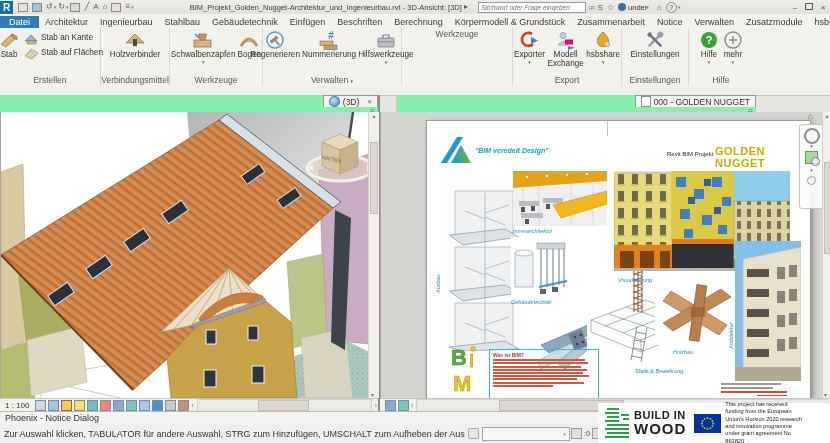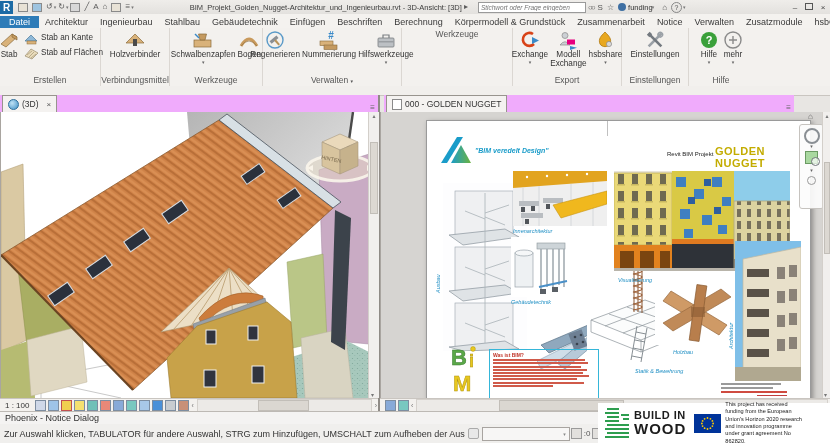--- a/index.html
+++ b/index.html
@@ -33,23 +33,23 @@
   .btn-large .lab{font-size:8.2px;line-height:8.5px;text-align:center;color:#333;margin-top:1px;white-space:normal;}
   .caret{font-size:5px;color:#666;line-height:4px;}
   .stackcol{display:flex;flex-direction:column;justify-content:flex-start;margin-left:3px;}
   .btn-small{display:flex;align-items:center;height:15px;}
   .btn-small .lab{font-size:8.2px;color:#333;margin-left:2px;white-space:nowrap;}
   .icon20{width:22px;height:20px;}
   .icon14{width:15px;height:14px;}
   
   .optionsbar{position:absolute;left:0;top:86px;width:830px;height:9px;background:#f1efec;border-bottom:1px solid #c9c5c0;}
   
-  .vtabs{position:absolute;top:95px;height:17px;background:#f0abfc;border-bottom:1px solid #9a9792;display:flex;align-items:flex-end;}
+  .vtabs{position:absolute;top:95px;height:17px;background:#86efac;border-bottom:1px solid #9a9792;display:flex;align-items:flex-end;flex-direction:column;}
   .vtabs.l{left:0;width:378px;}
-  .vtabs.r{left:384px;width:410px;text-align:center;}
+  .vtabs.r{left:396px;width:360px;text-align:center;}
   .vtab{height:16px;display:flex;align-items:center;padding:0 5px;font-size:8.5px;background:#f4f2f0;border:1px solid #98948e;border-bottom:none;color:#333;white-space:nowrap;margin-left:2px;}
   .vtab .close{margin-left:8px;color:#555;font-size:8px;}
   .globe{width:9px;height:9px;border-radius:50%;background:radial-gradient(circle at 35% 35%,#bfe2f5,#3f8fc5);margin-right:3px;border:0.5px solid #2d6f9b;}
   .sheeticon{width:8px;height:9px;background:#fff;border:1px solid #8a8a8a;margin-right:3px;}
   .strip-end{margin-left:auto;margin-right:3px;font-size:8px;color:#666;}
   
   .vp{position:absolute;top:112px;height:286px;overflow:hidden;border-left:1px solid #a9a5a0;}
   .vp.l{left:0;width:378px;background:#fff;}
   .vp.r{left:380px;width:450px;background:#d6d4d1;}
   .splitter{position:absolute;left:378px;top:95px;width:2px;height:316px;background:#8f8b86;}
@@ -118,21 +118,21 @@
     <span class="qshape"></span>
     <span class="qi">≡</span>
     <span class="qcaret">▾</span>
     <span class="wtitle">BIM_Projekt_Golden_Nugget-Architektur_und_Ingenieurbau.rvt - 3D-Ansicht: [3D]</span>
     <span class="qi">▸</span>
     <input class="searchbox" placeholder="Stichwort oder Frage eingeben" style="">
     <span class="tbi" style="letter-spacing:-2px;">○○</span>
     <span class="tbi">S</span>
     <span class="tbi">☆</span>
     <span class="avatar"></span>
-    <span class="uname">funding</span>
+    <span class="uname">under</span>
     <span class="qcaret">▾</span>
     <span class="tbi" style="margin-left:8px;">⌂</span>
     <span class="tbi" style="border:1px solid #888;border-radius:50%;width:9px;height:9px;line-height:9px;text-align:center;font-size:7px;display:inline-block;">?</span>
     <span class="qcaret">▾</span>
     <div class="winbtns">
       <span class="winbtn">–</span>
       <span class="winbtn"><span class="restorebox"></span></span>
       <span class="winbtn">×</span>
     </div>
   </div>
@@ -258,21 +258,21 @@
       <div class="rg-label">Werkzeuge</div>
     </div>
 
     <div class="rgroup" style="width:108px;">
       <div class="rg-body">
         <div class="btn-large">
           <svg class="icon20" viewBox="0 0 22 20">
               <path d="M14,4 A6.5,6.5 0 1 0 15,14" fill="none" stroke="#d84318" stroke-width="2.6"></path>
               <polygon points="13,7 20,10.5 13,14" fill="#3a8ac8"></polygon>
             </svg>
-          <span class="lab">Exchange</span>
+          <span class="lab">Exporter</span>
           <span class="caret">▾</span>
         </div>
         <div class="btn-large" style="width:40px;">
           <svg class="icon20" viewBox="0 0 22 20">
               <circle cx="8" cy="5.5" r="3" fill="#ccd0d4" stroke="#888" stroke-width="0.7"></circle>
               <path d="M3,15 Q8,8.5 13,15 Z" fill="#ccd0d4" stroke="#888" stroke-width="0.7"></path>
               <rect x="10" y="9.5" width="8" height="5" fill="#e6007e"></rect>
               <polygon points="13,16 20,17.8 13,20" fill="#3a8ac8"></polygon>
             </svg>
           <span class="lab">Modell Exchange</span>

